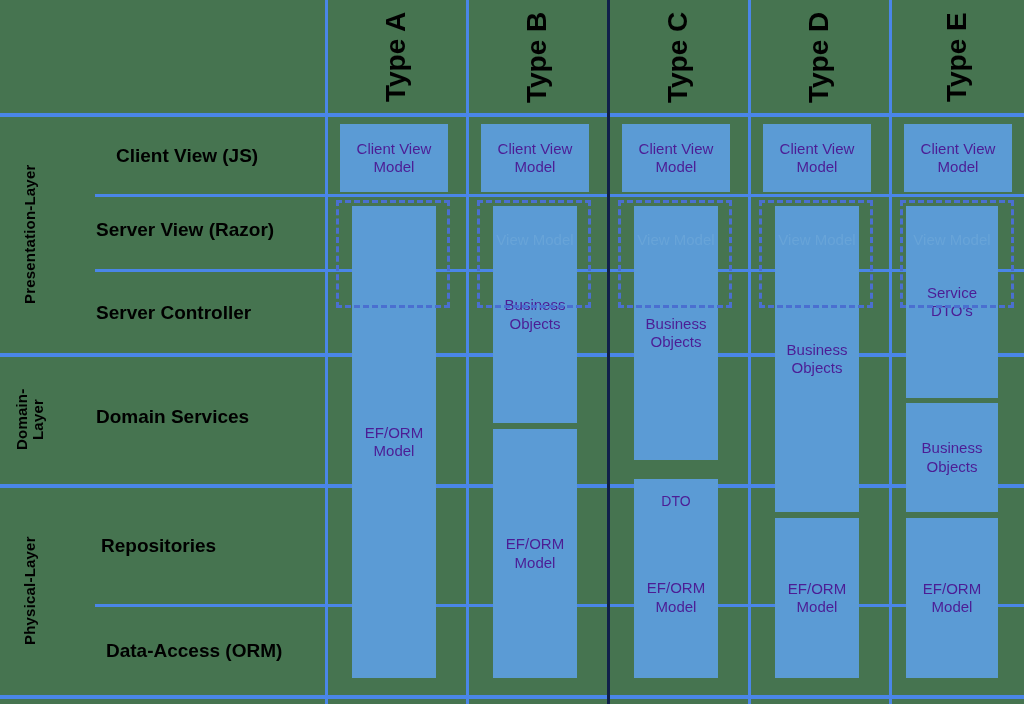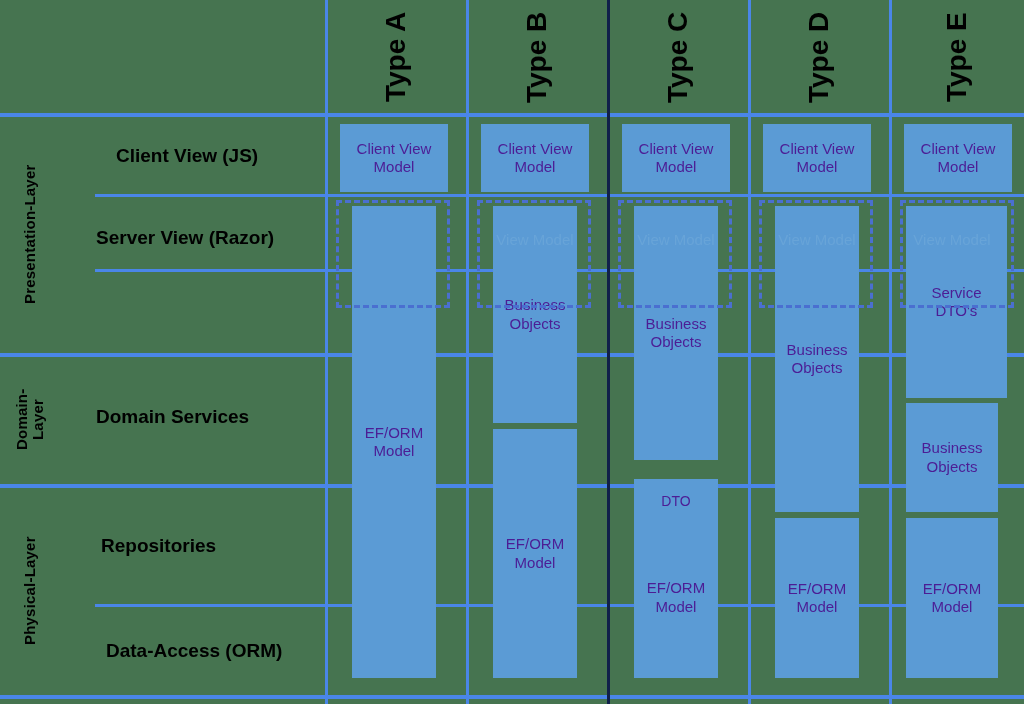--- a/index.html
+++ b/index.html
@@ -100,21 +100,22 @@
 Layer</div>
   <div class="layer-label" style="left:14px;top:487px;width:32px;height:207px;">Physical-Layer</div>
 
   <div class="col-header" style="left:326px;top:4px;width:140px;height:106px;">Type A</div>
   <div class="col-header" style="left:467px;top:4px;width:140px;height:106px;">Type B</div>
   <div class="col-header" style="left:608px;top:4px;width:140px;height:106px;">Type C</div>
   <div class="col-header" style="left:749px;top:4px;width:140px;height:106px;">Type D</div>
   <div class="col-header" style="left:890px;top:4px;width:134px;height:106px;">Type E</div>
 
   <div class="row-label" style="left:96px;top:117px;height:77px;margin-left:20px;">Client View (JS)</div>
-  <div class="row-label" style="left:96px;top:202px;height:72px;">Server View (Razor)</div>
+  <div class="row-label" style="left:96px;top:194px;height:72px;">Server View (Razor)</div>
+  <div class="row-label" style="left:96px;top:272px;height:81px;">Server Controller</div>
   <div class="row-label" style="left:96px;top:357px;height:119px;">Domain Services</div>
   <div class="row-label" style="left:106px;top:607px;height:88px;">Data-Access (ORM)</div>
   <div class="row-label" style="left:101px;top:488px;height:116px;">Repositories</div>
 
   <div class="box" style="left:340px;top:124px;width:108px;height:68px;">Client View
 Model</div>
   <div class="box ghost" style="left:352px;top:206px;width:84px;height:68px;">View Model</div>
   <div class="box" style="left:352px;top:206px;width:84px;height:472px;">EF/ORM
 Model</div>
   <div class="dashed" style="left:336px;top:200px;width:114px;height:108px;"></div>
@@ -142,21 +143,21 @@
 Model</div>
   <div class="box" style="left:775px;top:206px;width:84px;height:306px;">Business
 Objects</div>
   <div class="box" style="left:775px;top:518px;width:84px;height:160px;">EF/ORM
 Model</div>
   <div class="box ghost" style="left:775px;top:206px;width:84px;height:68px;">View Model</div>
   <div class="dashed" style="left:759px;top:200px;width:114px;height:108px;"></div>
 
   <div class="box" style="left:904px;top:124px;width:108px;height:68px;">Client View
 Model</div>
-  <div class="box" style="left:906px;top:206px;width:101px;height:192px;">Service
+  <div class="box" style="left:906px;top:206px;width:92px;height:192px;">Service
 DTO's</div>
   <div class="box" style="left:906px;top:403px;width:92px;height:109px;">Business
 Objects</div>
   <div class="box" style="left:906px;top:518px;width:92px;height:160px;">EF/ORM
 Model</div>
   <div class="box ghost" style="left:906px;top:206px;width:92px;height:68px;">View Model</div>
   <div class="dashed" style="left:900px;top:200px;width:114px;height:108px;"></div>
 
 </div>
 

